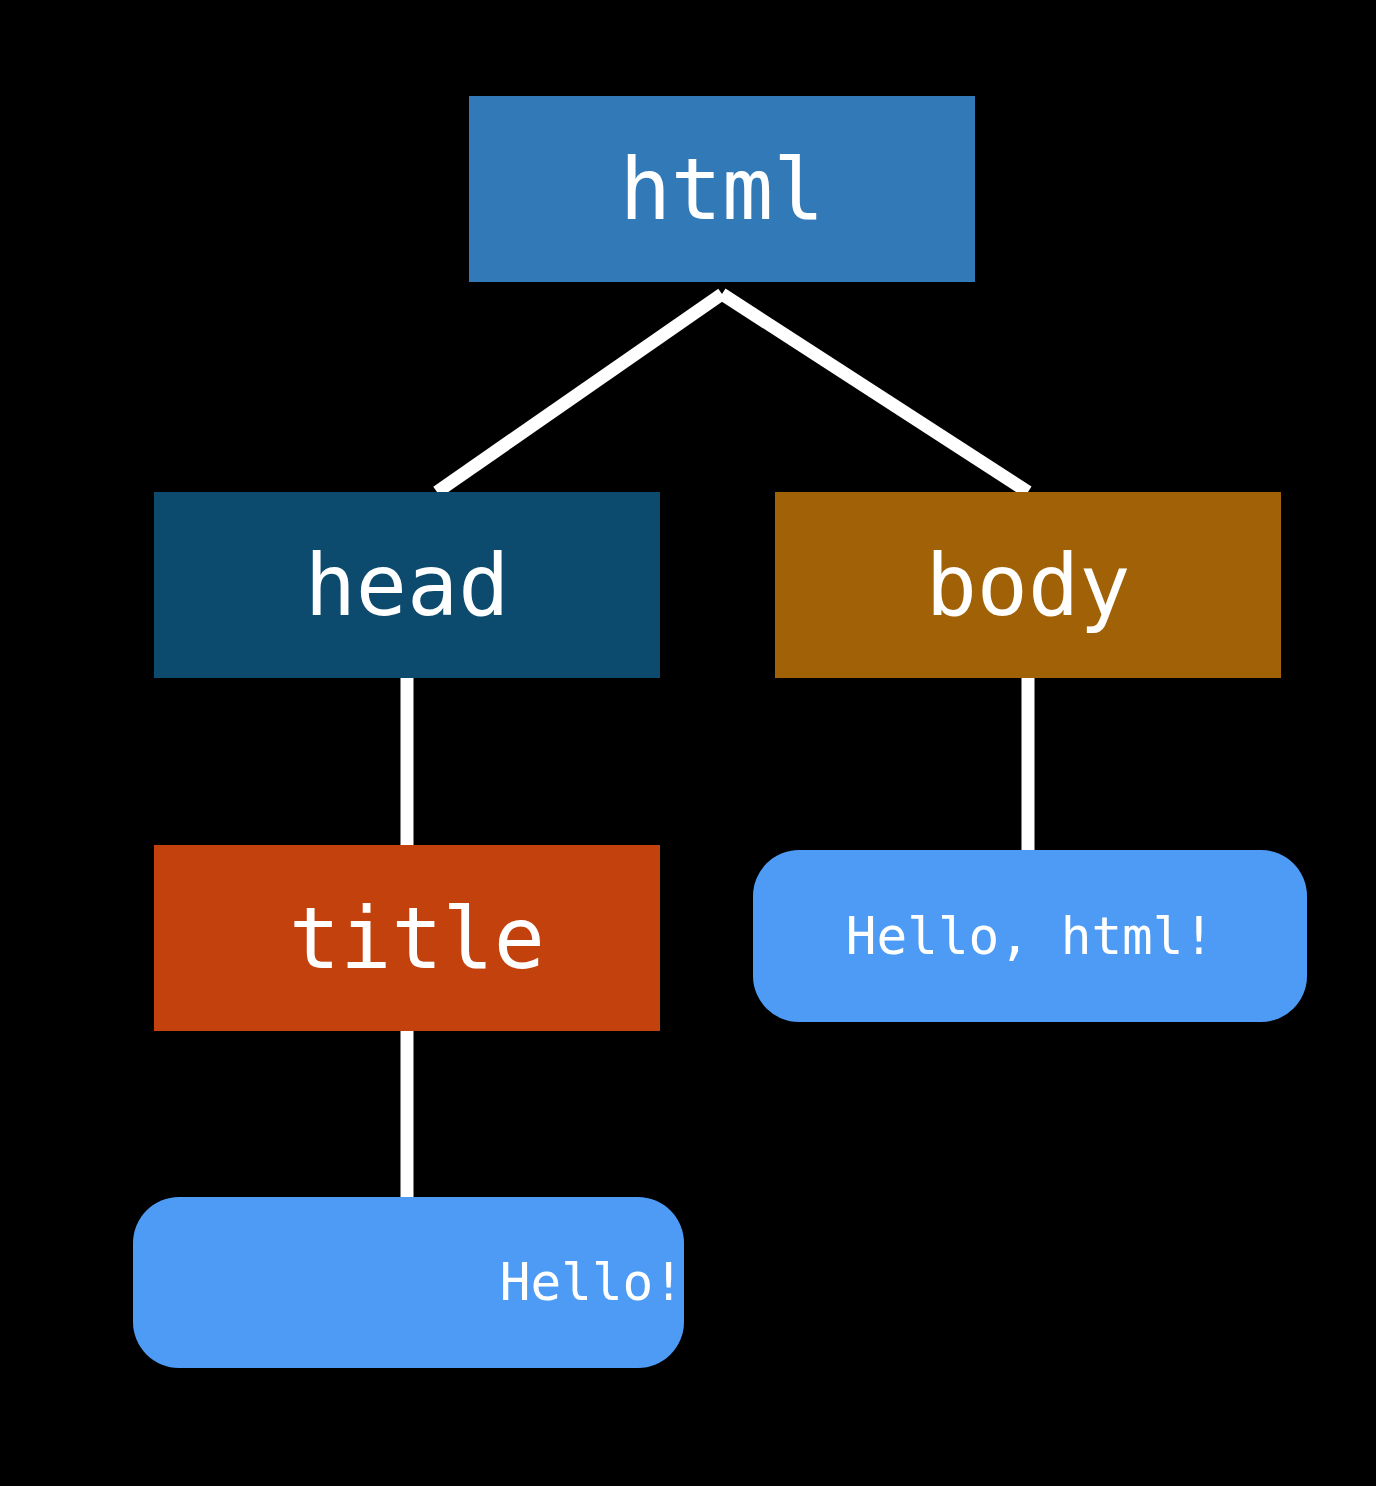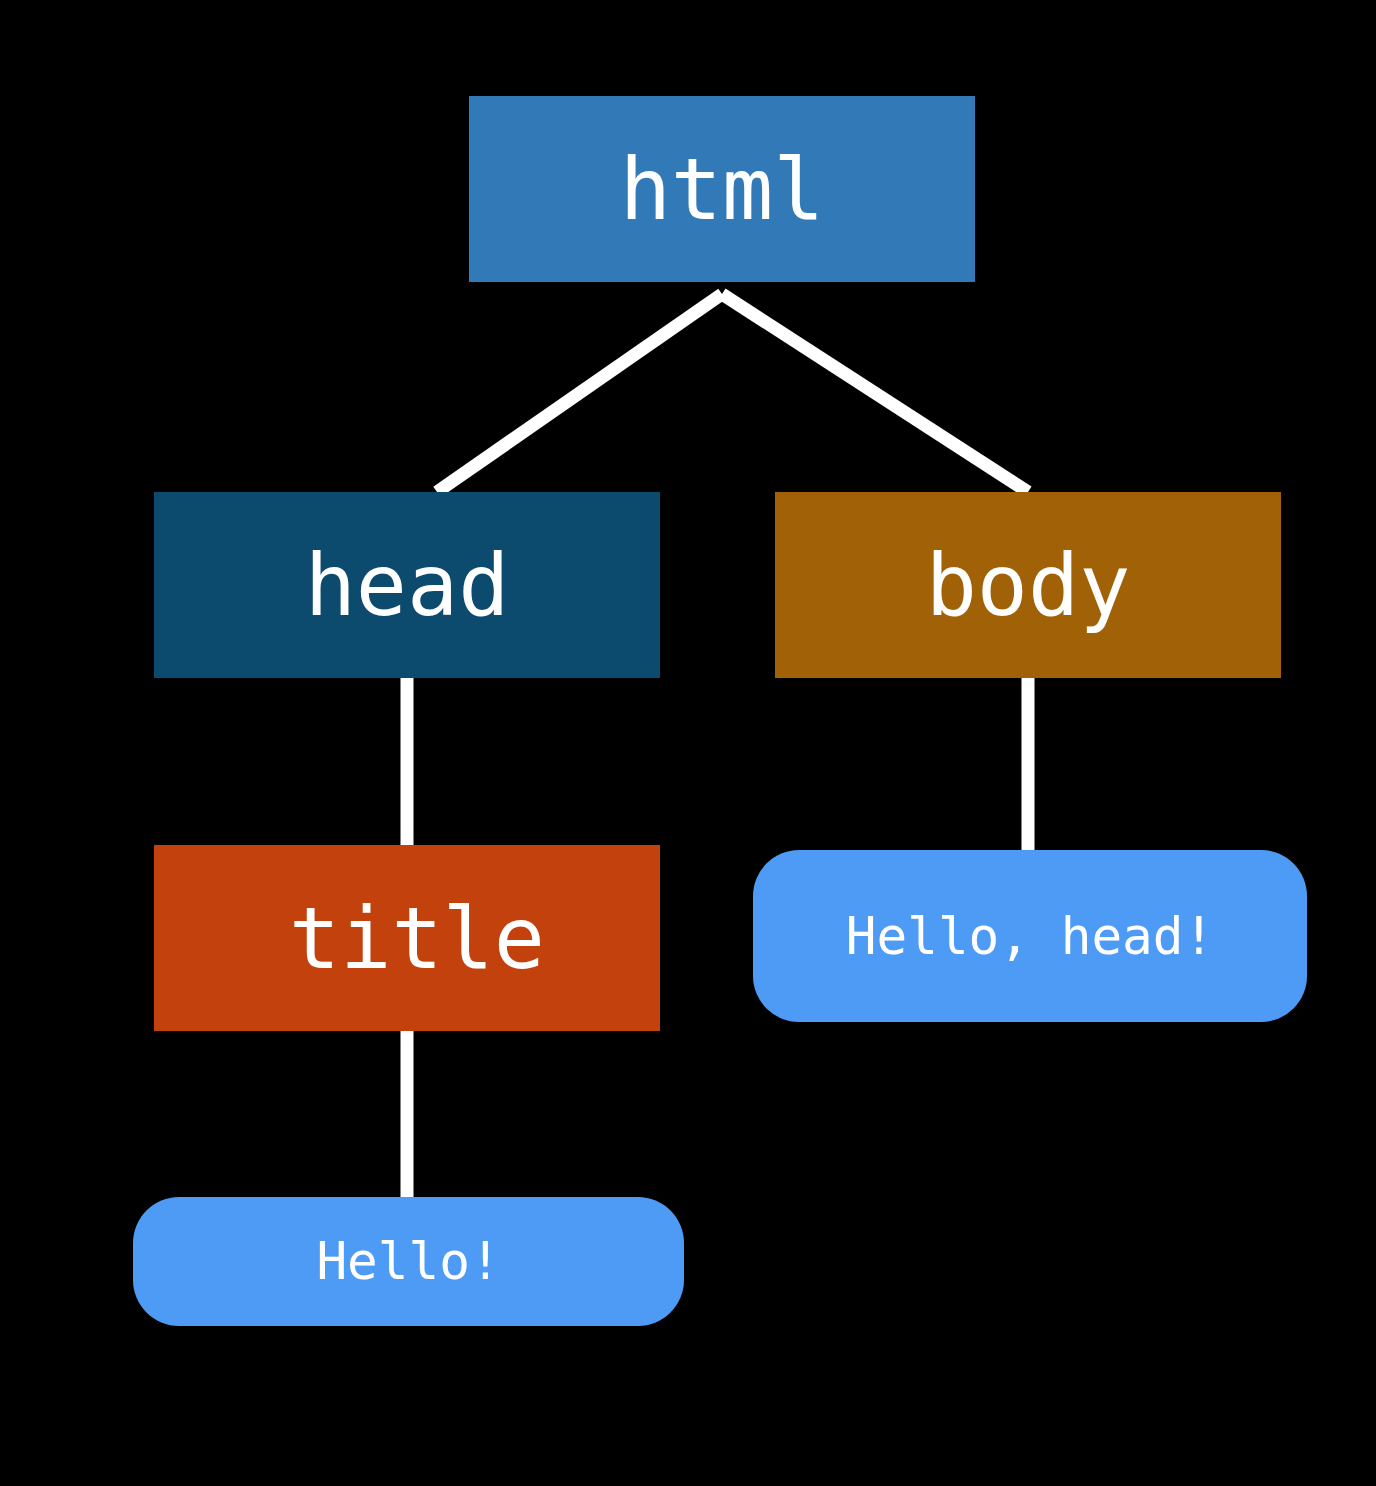--- a/index.html
+++ b/index.html
@@ -79,20 +79,20 @@
 
   <div class="node node-element n-body" style="left: 775px; top: 492px; width: 506px; height: 186px; background: #a16207; color: rgb(255, 255, 255);">
     <span>body</span>
   </div>
 
   <div class="node node-element n-title" style="left: 154px; top: 845px; width: 506px; height: 186px; background: #c2410c; color: rgb(255, 255, 255); padding-left: 20px;">
     <span>title</span>
   </div>
 
   <div class="node node-text n-hw" style="left: 753px; top: 850px; width: 554px; height: 172px; background: rgb(77, 155, 245); color: rgb(255, 255, 255);">
-    <span>Hello, head!</span>
+    <span>Hello, html!</span>
   </div>
 
-  <div class="node node-text n-hello" style="left: 133px; top: 1197px; width: 551px; height: 129px; background: rgb(77, 155, 245); color: rgb(255, 255, 255);">
+  <div class="node node-text n-hello" style="left: 133px; top: 1197px; width: 551px; height: 171px; background: rgb(77, 155, 245); color: rgb(255, 255, 255); justify-content: flex-end;">
     <span>Hello!</span>
   </div>
 
 </div>
 
 </body></html>

